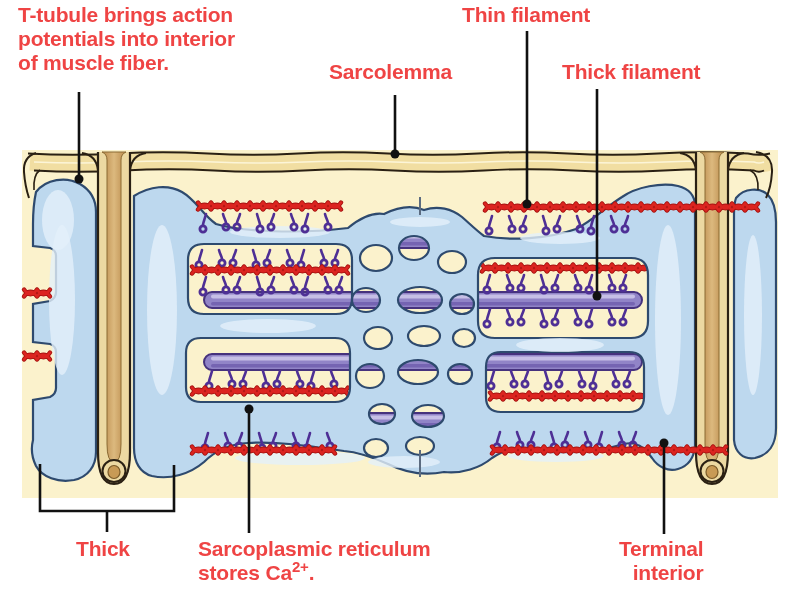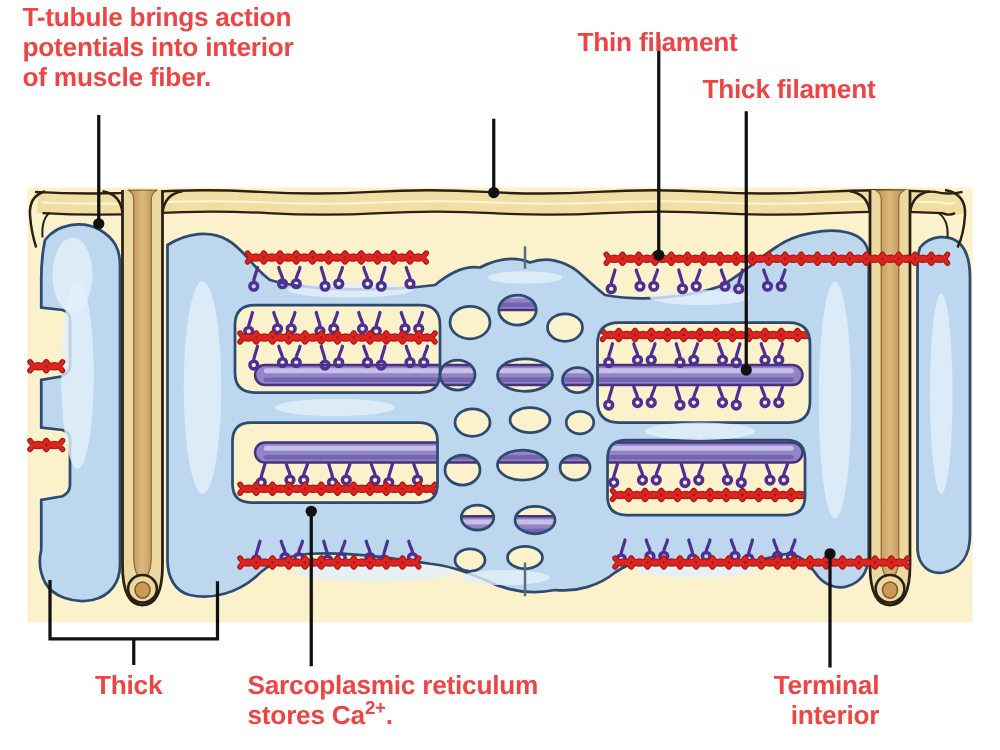--- a/index.html
+++ b/index.html
@@ -285,22 +285,23 @@
       <path d="M40 464 L40 511 L174 511 L174 465" fill="none" stroke="#111111" stroke-width="2.6"></path>
       <line x1="107" y1="511" x2="107" y2="532" stroke="#111111" stroke-width="2.6"></line>
     </svg>
 
   <div class="lbl" style="left:18px;top:3px;">
     <span>T-tubule brings action</span>
     <span>potentials into interior</span>
     <span>of muscle fiber.</span>
   </div>
 
-
-  <div class="lbl" style="left:462px;top:3px;margin-top:20px;">Thin filament</div>
+  <div class="lbl" style="left:329px;top:60px;">Sarcolemma</div>
+
+  <div class="lbl" style="left:462px;top:3px;">Thin filament</div>
 
   <div class="lbl" style="left:562px;top:60px;">Thick filament</div>
 
   <div class="lbl" style="left:76px;top:537px;">Thick</div>
 
   <div class="lbl" style="left:186px;top:537px;margin-left:12px;">
     <span>Sarcoplasmic reticulum</span>
     <span><i style="font-style:normal">stores Ca</i><i class="sup" style="font-style:normal">2+</i><i style="font-style:normal">.</i></span>
   </div>
 

